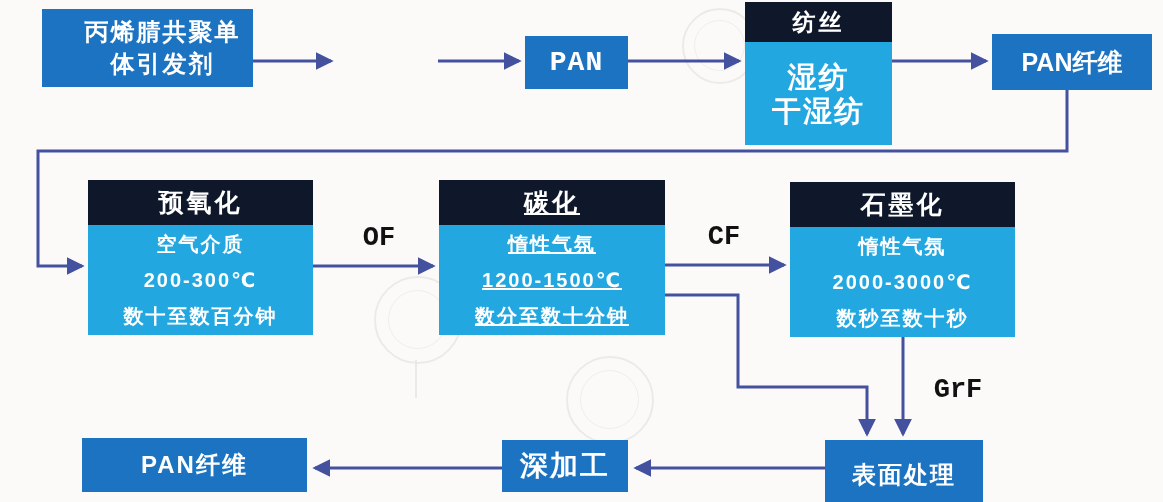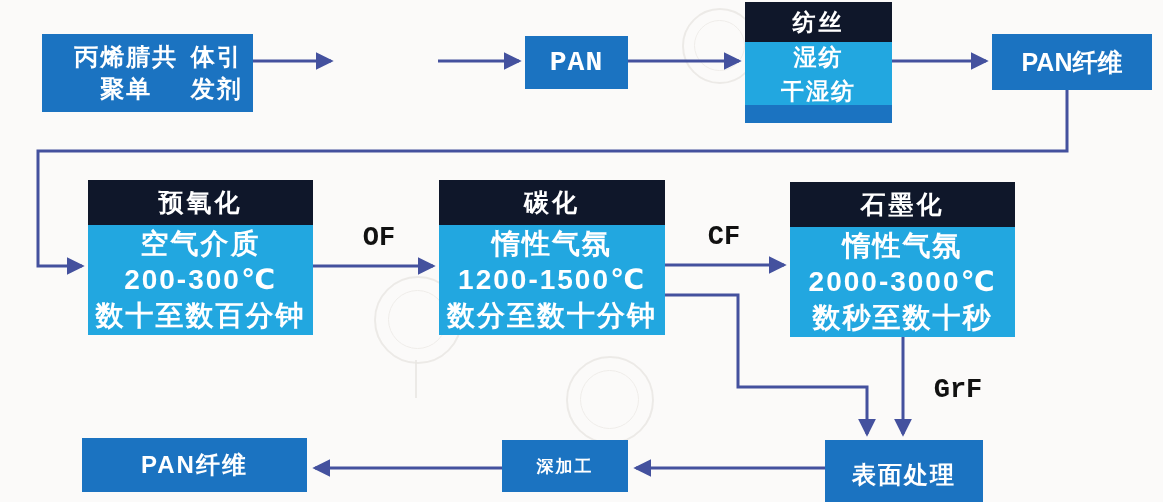--- a/index.html
+++ b/index.html
@@ -19,34 +19,34 @@
        display:flex;align-items:center;justify-content:center;text-align:center;
        font-weight:bold;box-sizing:border-box;}
   .box .ln{letter-spacing:2px;}
   .split{display:block;padding:0;}
   .split .hd{background:#0f172a;color:#fff;display:flex;align-items:center;justify-content:center;
              letter-spacing:3px;font-weight:bold;}
   .split .bd{background:#22a7e0;color:#fff;display:flex;flex-direction:column;
              align-items:center;justify-content:center;font-weight:bold;}
   .latin{font-family:"Liberation Mono","DejaVu Sans Mono",monospace;letter-spacing:1px;}
   
-  .b-monomer{left:42px;top:34px;width:211px;height:78px;font-size:24px;line-height:32px;flex-direction:row;padding-left:30px;}
+  .b-monomer{left:42px;top:9px;width:211px;height:78px;font-size:24px;line-height:32px;flex-direction:column;padding-left:30px;}
   .b-poly{left:337px;top:36px;width:101px;height:53px;font-size:26px;letter-spacing:4px;}
   .b-pan{left:525px;top:36px;width:103px;height:53px;font-size:28px;text-align:center;}
   .b-spin{left:745px;top:2px;width:147px;height:121px;}
   .b-spin .hd{height:40px;font-size:23px;}
-  .b-spin .bd{height:63px;font-size:23px;line-height:34px;}
+  .b-spin .bd{height:103px;font-size:29px;line-height:34px;}
   .b-panfiber{left:992px;top:34px;width:160px;height:56px;font-size:25px;}
   .b-preox{left:88px;top:180px;width:225px;height:155px;}
-  .b-carb{left:439px;top:180px;width:226px;height:116px;}
+  .b-carb{left:439px;top:180px;width:226px;height:116px;text-decoration:underline;}
   .b-graph{left:790px;top:182px;width:225px;height:155px;}
   .b-preox .hd,.b-carb .hd,.b-graph .hd{height:45px;font-size:25px;}
-  .b-preox .bd,.b-carb .bd,.b-graph .bd{height:110px;font-size:28px;line-height:36px;}
+  .b-preox .bd,.b-carb .bd,.b-graph .bd{height:110px;font-size:20px;line-height:36px;}
   .b-surface{left:825px;top:440px;width:158px;height:70px;font-size:24px;letter-spacing:2px;}
-  .b-deep{left:502px;top:440px;width:126px;height:52px;font-size:17px;letter-spacing:2px;}
+  .b-deep{left:502px;top:440px;width:126px;height:52px;font-size:28px;letter-spacing:2px;}
   .b-products{left:82px;top:438px;width:225px;height:54px;font-size:24px;letter-spacing:2px;}
   
   .flabel{position:absolute;z-index:4;color:#111111;font-weight:bold;font-size:27px;
           font-family:"Liberation Mono","DejaVu Sans Mono",monospace;text-align:center;}
   .l-of{left:353px;top:223px;width:52px;}
   .l-cf{left:698px;top:222px;width:52px;}
   .l-grf{left:925px;top:375px;width:66px;}
 </style>
 </head>
 <body>

